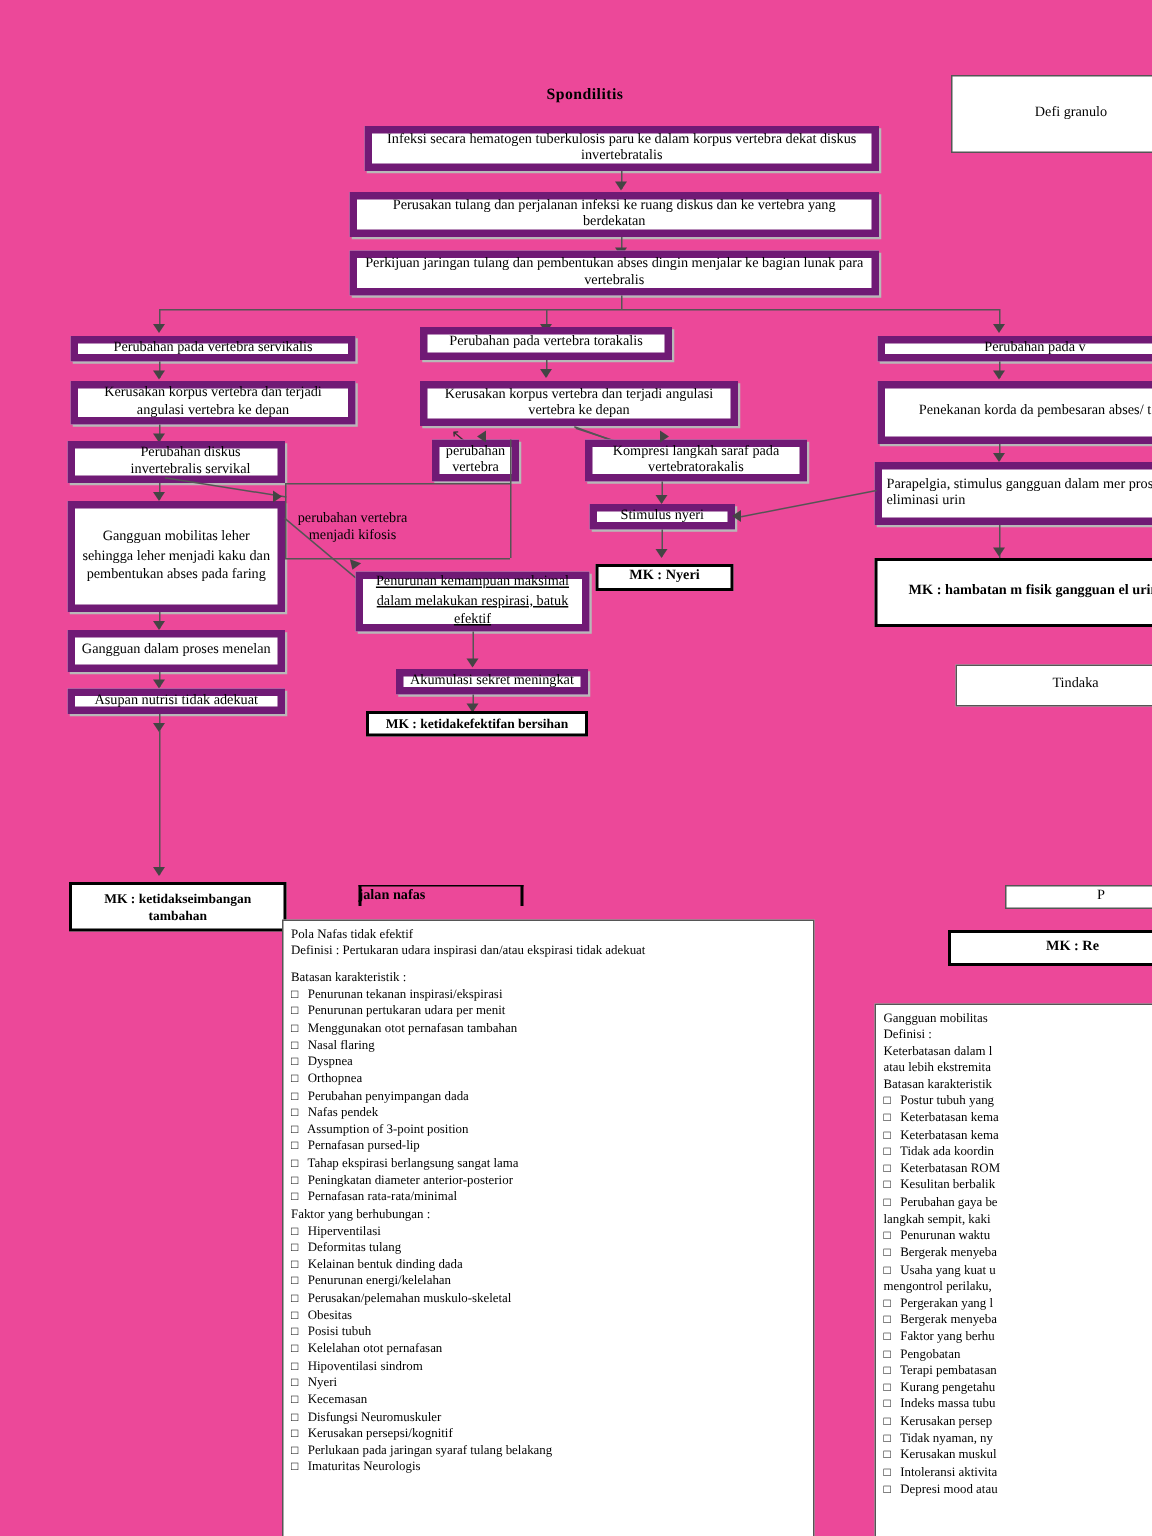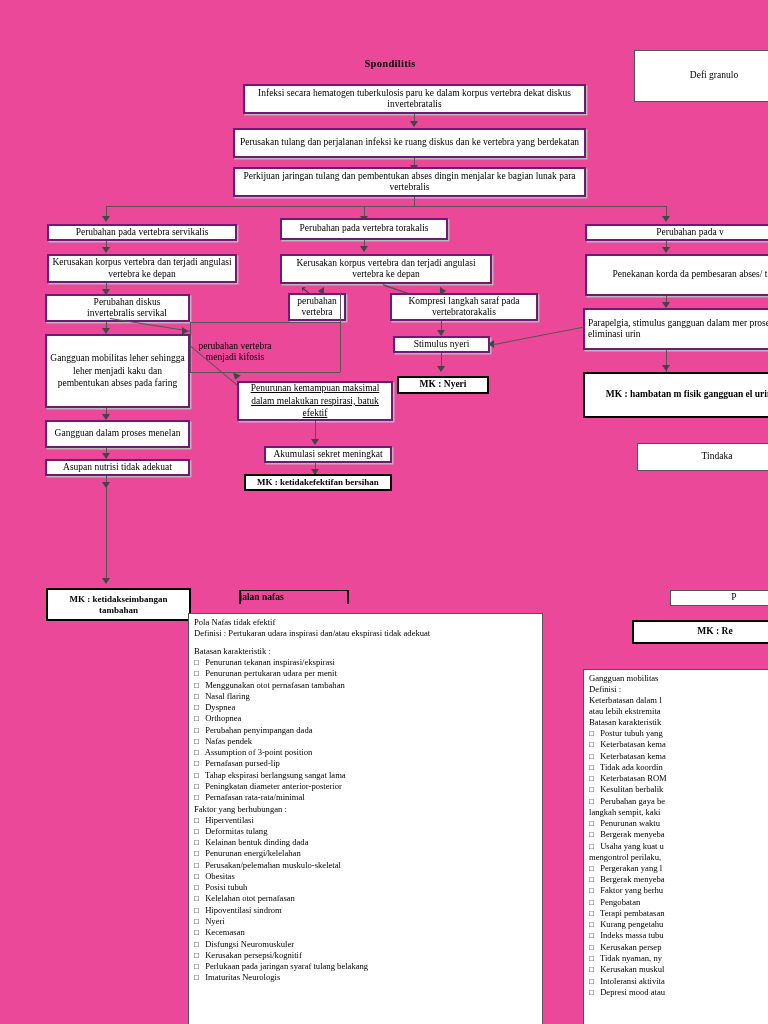--- a/index.html
+++ b/index.html
@@ -17,21 +17,21 @@
     width: 768px;
     height: 1024px;
     overflow: hidden;
     background: #ec4899;
   }
 
   
   .box {
     position: absolute;
     box-sizing: border-box;
-    border: 2px solid #701a75;
+    border: 5px solid #701a75;
     background: #ffffff;
     display: flex;
     align-items: center;
     justify-content: center;
     text-align: center;
     line-height: 1.18;
     font-size: 9.5px;
     padding: 2px 3px;
     box-shadow: 1.5px 1.5px 0 #b8b8b8;
   }

